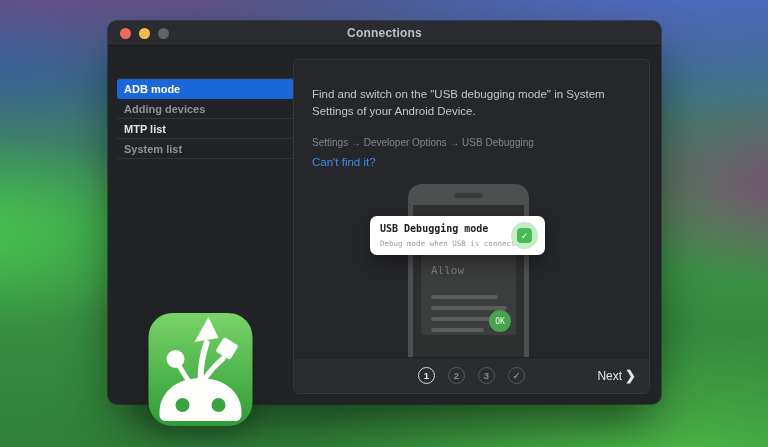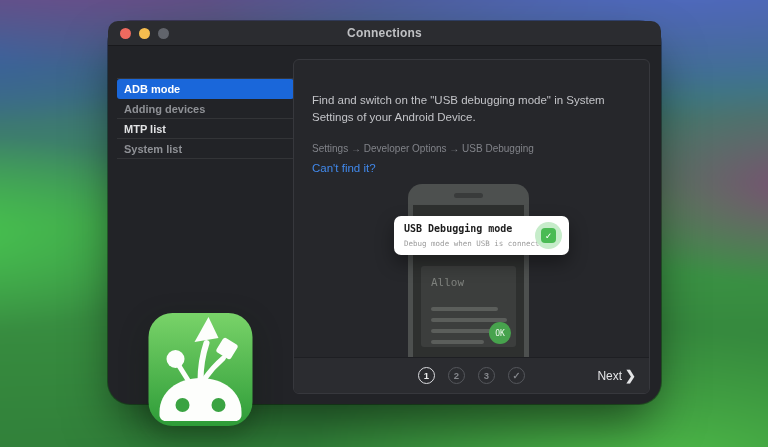--- a/index.html
+++ b/index.html
@@ -15,21 +15,21 @@
       radial-gradient(72% 36% at 10% -4%, #6e4f8e 0%, rgba(110,79,142,0) 60%),
       radial-gradient(62% 38% at 104% 42%, #7b4b74 0%, rgba(123,75,116,0) 55%),
       radial-gradient(52% 28% at -2% 14%, #38639e 0%, rgba(56,99,158,0) 55%),
       radial-gradient(58% 34% at -6% 52%, #47c44f 0%, rgba(71,196,79,0) 62%),
       radial-gradient(75% 48% at 85% 102%, #4fbd49 0%, rgba(79,189,73,0) 62%),
       linear-gradient(178deg, #55497c 0%, #3c6f7d 22%, #3f9a4b 48%, #368a3e 72%, #2f7d38 100%);
   }
 
   
   .window { position:absolute; left:108px; top:21px; width:553px; height:383px;
-    background:#222327; border-radius:22px;
+    background:#222327; border-radius:9px;
     box-shadow:0 25px 50px -8px rgba(0,0,0,.55), 0 0 0 1px rgba(0,0,0,.35); }
   .titlebar { position:relative; height:25px; background:#2b2c30;
     border-radius:10px 10px 0 0; border-bottom:1px solid #19191c;
     display:flex; align-items:center; justify-content:center; }
   .title { font-size:12px; font-weight:bold; color:#bfc0c3; letter-spacing:.2px; }
   .lights { position:absolute; left:12px; top:0; height:100%;
     display:flex; align-items:center; gap:8px; }
   .light { width:11px; height:11px; border-radius:50%; }
   .light.red    { background:#ee6a5f; }
   .light.yellow { background:#f5bd4f; }
@@ -45,49 +45,49 @@
   .side-item.muted    { color:#8f9196; font-weight:bold; }
   .side-item.normal   { color:#e2e3e5; font-weight:bold; }
   .side-item.selected { color:#ffffff; font-weight:bold;
     background:#1a67da; border-radius:3px; border-bottom-color:transparent; }
 
   
   .panel { position:absolute; left:185px; top:12px; width:357px; height:335px;
     background:#26272b; border:1px solid #37383d; border-radius:6px; }
   .panel-content { padding:16px 14px 0 18px; }
   .heading { font-size:13px; font-weight:bold; color:#f1f2f3; }
-  .desc { margin-top:16px; max-width:342px; font-size:11.5px; line-height:1.5;
+  .desc { margin-top:10px; max-width:342px; font-size:11.5px; line-height:1.5;
     color:#c3c4c8; }
   .path { margin-top:16px; font-size:10px; color:#818389; }
   .help-link { margin-top:8px; font-size:11.5px; font-weight:normal; color:#4189ec;
     cursor:pointer; }
 
   
   .phone { position:absolute; left:114px; top:124px; width:121px; height:175px;
     background:#4d504f; border-radius:14px 14px 0 0; }
   .earpiece { position:absolute; left:46px; top:9px; width:29px; height:5px;
     border-radius:3px; background:#393b3b; }
   .screen { position:absolute; left:5px; right:5px; top:21px; bottom:0;
     background:#2e302f; }
-  .dialog { position:absolute; left:8px; top:61px; width:95px; height:81px;
+  .dialog { position:absolute; left:8px; top:49px; width:95px; height:81px;
     background:#3c3e3d; border-radius:3px;
     font-family:"DejaVu Sans Mono", monospace; }
   .allow { position:absolute; left:10px; top:10px; font-size:11px; color:#7e817d; }
   .dline { position:absolute; left:10px; height:4px; border-radius:2px; background:#5b5e5b; }
   .dline.l1 { top:41px; width:67px; }
   .dline.l2 { top:52px; width:76px; }
   .dline.l3 { top:63px; width:76px; }
   .dline.l4 { top:74px; width:53px; }
   .ok-btn { position:absolute; right:5px; bottom:3px; width:22px; height:22px;
     border-radius:50%; background:#47a34d; color:#eaf7ea; font-size:8px;
     font-weight:normal; display:flex; align-items:center; justify-content:center;
     font-family:"DejaVu Sans Mono", monospace; }
 
   
-  .popup { position:absolute; left:100px; top:156px; width:175px; height:39px;
+  .popup { position:absolute; left:76px; top:156px; width:175px; height:39px;
     background:#ffffff; border-radius:7px;
     box-shadow:0 8px 18px rgba(0,0,0,.38);
     font-family:"DejaVu Sans Mono", monospace; }
   .popup-title { position:absolute; left:10px; top:7px; font-size:10px;
     font-weight:bold; color:#1c1c1c; white-space:nowrap; }
   .popup-sub { position:absolute; left:10px; top:23px; font-size:7.5px;
     color:#9a9a9a; white-space:nowrap; }
   .chk-ring { position:absolute; right:7px; top:6px; width:27px; height:27px;
     border-radius:50%; background:#c6ecca;
     display:flex; align-items:center; justify-content:center; }

